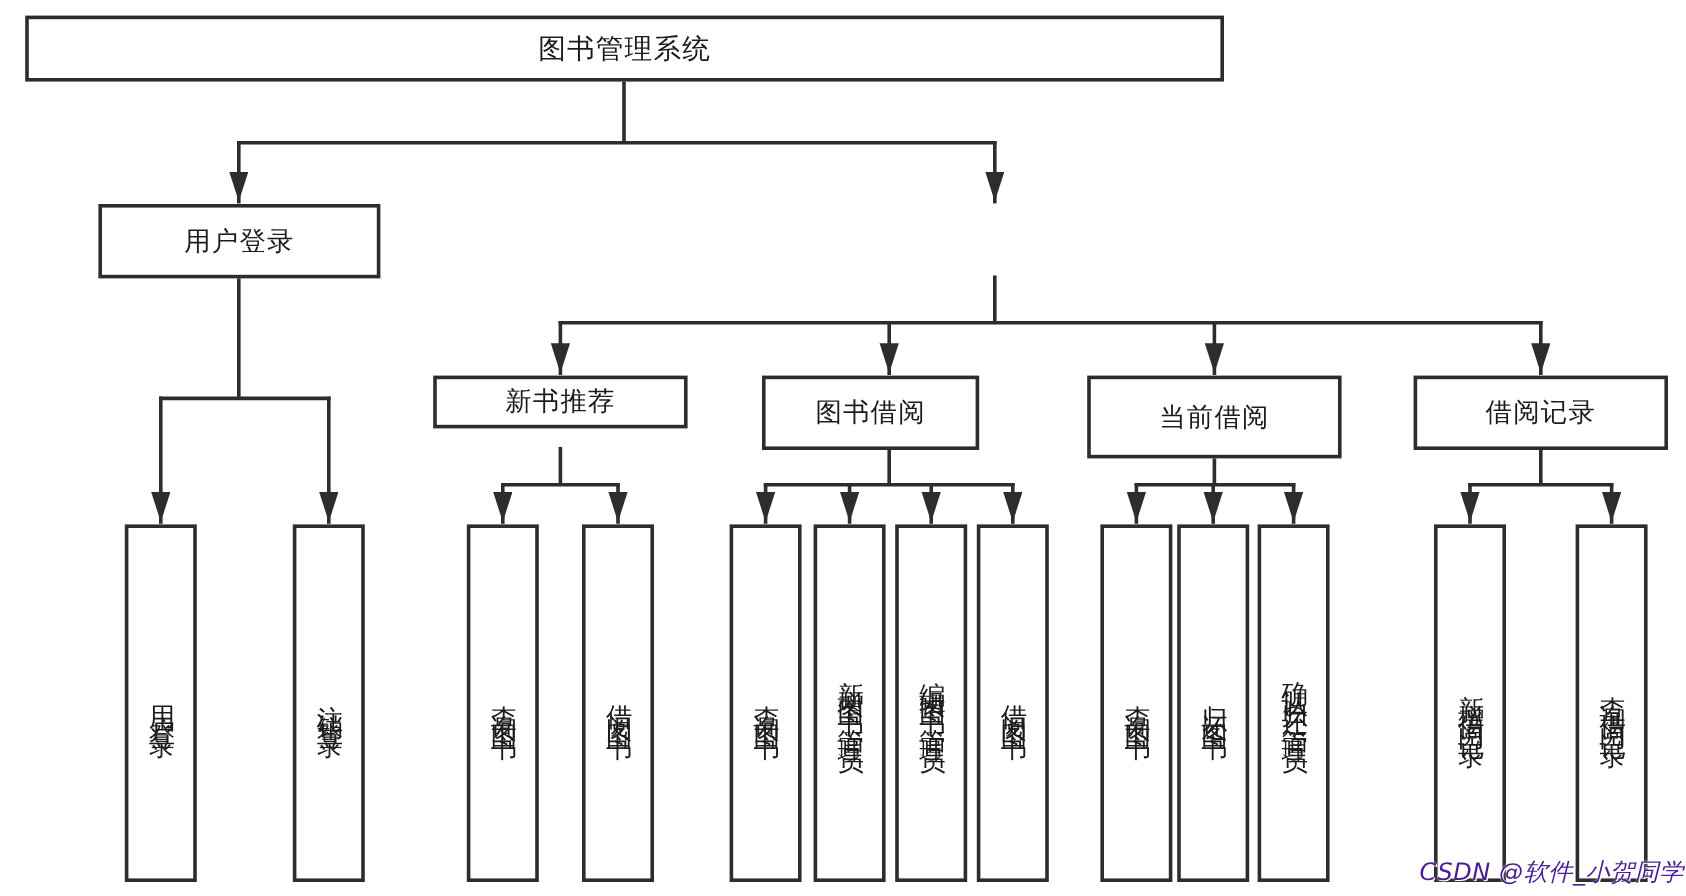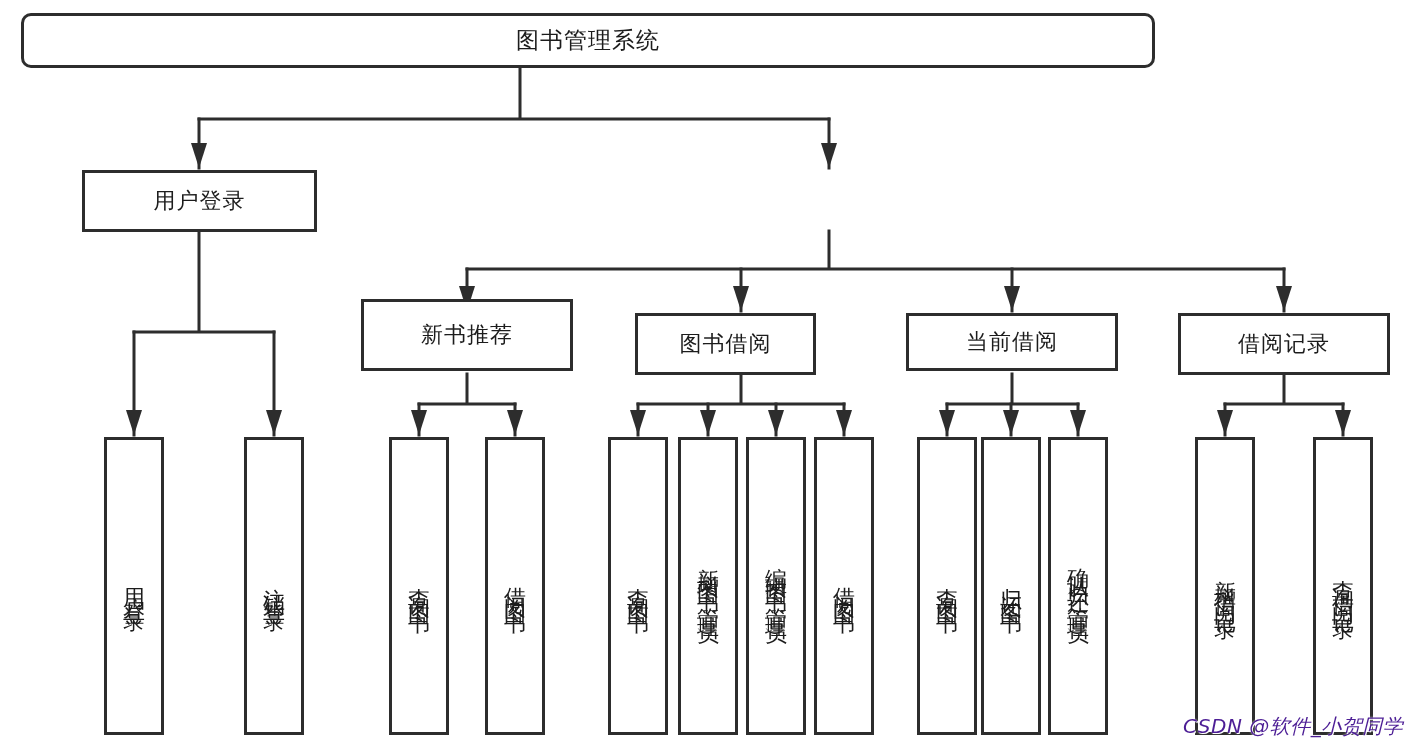--- a/index.html
+++ b/index.html
@@ -86,27 +86,27 @@
       <line x1="947" y1="404" x2="947" y2="435" marker-end="url(#arrow)"></line>
       <line x1="1011" y1="404" x2="1011" y2="435" marker-end="url(#arrow)"></line>
       <line x1="1078" y1="404" x2="1078" y2="435" marker-end="url(#arrow)"></line>
 
       <path d="M1284,374 V404 M1225,404 H1343"></path>
       <line x1="1225" y1="404" x2="1225" y2="435" marker-end="url(#arrow)"></line>
       <line x1="1343" y1="404" x2="1343" y2="435" marker-end="url(#arrow)"></line>
     </g>
   </svg>
 
-  <div class="node h root" style="left:21px; top:13px; width:1134px; height:55px;border-radius:10px;">图书管理系统</div>
+  <div class="node h root" style="left:21px; top:13px; width:999px; height:55px;">图书管理系统</div>
 
   <div class="node h" style="left:82px; top:170px; width:235px; height:62px;">用户登录</div>
 
-  <div class="node h" style="left:361px; top:299px; width:212px; height:72px;">新书推荐</div>
+  <div class="node h" style="left:361px; top:313px; width:212px; height:44px;">新书推荐</div>
   <div class="node h" style="left:635px; top:313px; width:181px; height:62px;">图书借阅</div>
-  <div class="node h" style="left:906px; top:313px; width:212px; height:58px;">当前借阅</div>
+  <div class="node h" style="left:906px; top:313px; width:212px; height:69px;">当前借阅</div>
   <div class="node h" style="left:1178px; top:313px; width:212px; height:62px;">借阅记录</div>
 
   <div class="node v" style="left:104px; top:437px; width:60px; height:298px;">
     <span class="vtext">用户登录</span>
   </div>
   <div class="node v" style="left:244px; top:437px; width:60px; height:298px;">
     <span class="vtext">注销登录</span>
   </div>
 
   <div class="node v" style="left:389px; top:437px; width:60px; height:298px;">

